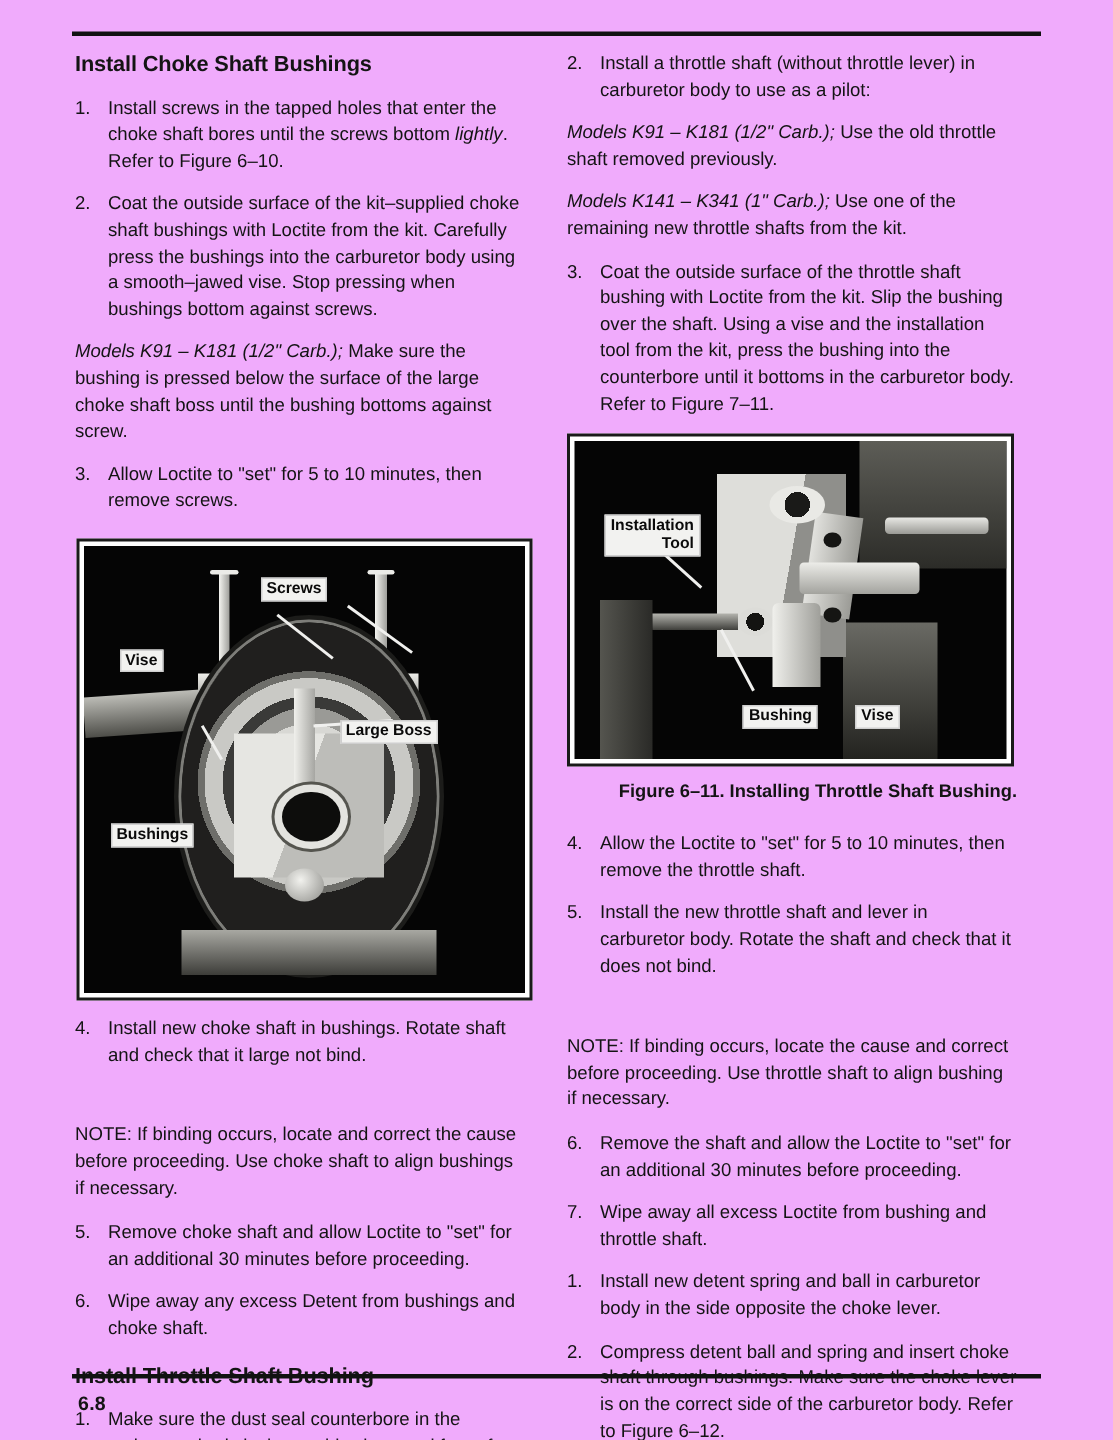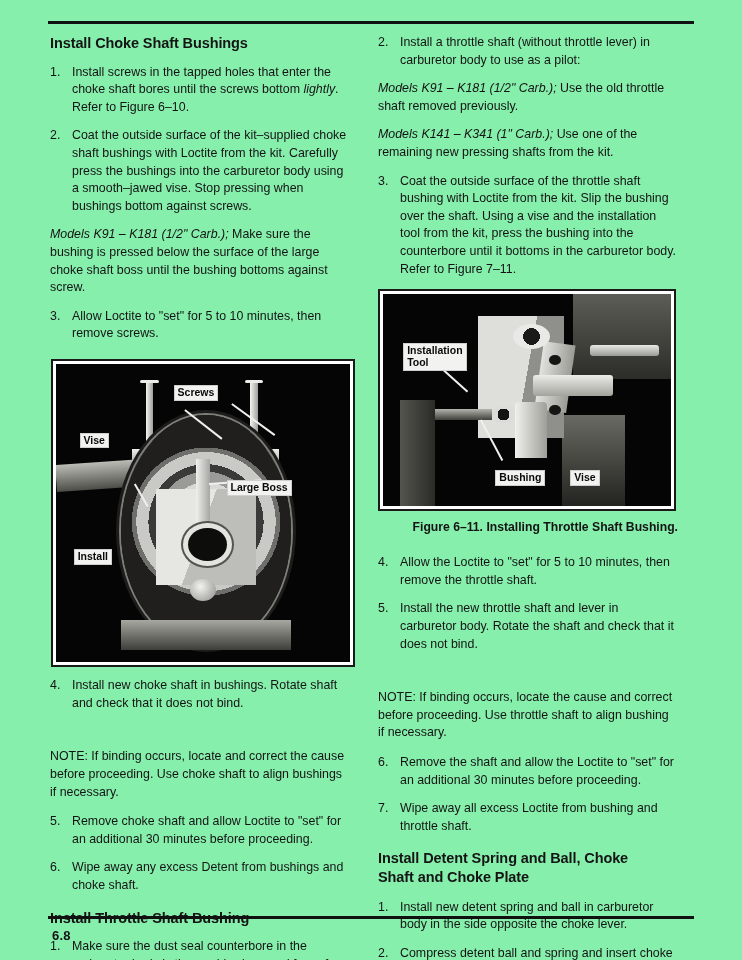--- a/index.html
+++ b/index.html
@@ -11,21 +11,21 @@
     width: 742px;
     height: 960px;
     position: relative;
     font-family: "Liberation Sans", sans-serif;
     color: #141414;
     overflow: hidden;
   }
   .page {
     position: absolute;
     inset: 0;
-    background: #86efac;
+    background: #f0abfc;
   }
 
   
   .rule-top {
     position: absolute;
     left: 48px;
     top: 21px;
     width: 646px;
     height: 3px;
     background: #111;
@@ -377,28 +377,28 @@
           <div class="photoA-vise2"></div>
 
           <div class="leader" style="left:44%;top:15%;width:16%;transform:rotate(38deg);"></div>
           <div class="leader" style="left:60%;top:13%;width:18%;transform:rotate(36deg);"></div>
           <div class="leader" style="left:27%;top:40%;width:9%;transform:rotate(60deg);"></div>
           <div class="leader" style="left:52%;top:40%;width:18%;transform:rotate(-4deg);"></div>
 
           <div class="callout" style="left:40%;top:7%;">Screws</div>
           <div class="callout" style="left:8%;top:23%;">Vise</div>
           <div class="callout" style="left:58%;top:39%;">Large Boss</div>
-          <div class="callout" style="left:6%;top:62%;">Install</div>
+          <div class="callout" style="left:6%;top:62%;">Bushings</div>
         </div>
       </div>
     </div>
 
     <div class="item" style="margin-top:10px;">
       <span class="num">4.</span>
-      <span class="body">Install new choke shaft in bushings. Rotate shaft and check that it does not bind.</span>
+      <span class="body">Install new choke shaft in bushings. Rotate shaft and check that it large not bind.</span>
     </div>
 
     <p class="para note">NOTE: If binding occurs, locate and correct the cause before proceeding. Use choke shaft to align bushings if necessary.</p>
 
     <div class="item">
       <span class="num">5.</span>
       <span class="body">Remove choke shaft and allow Loctite to "set" for an additional 30 minutes before proceeding.</span>
     </div>
 
     <div class="item">
@@ -419,21 +419,21 @@
     <div class="item">
       <span class="num">2.</span>
       <span class="body">Install a throttle shaft (without throttle lever) in carburetor body to use as a pilot:</span>
     </div>
 
     <p class="para">
       <span class="models">Models K91 – K181 (1/2" Carb.);</span><span> Use the old throttle shaft removed previously.</span>
     </p>
 
     <p class="para">
-      <span class="models">Models K141 – K341 (1" Carb.);</span><span> Use one of the remaining new pressing shafts from the kit.</span>
+      <span class="models">Models K141 – K341 (1" Carb.);</span><span> Use one of the remaining new throttle shafts from the kit.</span>
     </p>
 
     <div class="item">
       <span class="num">3.</span>
       <span class="body">Coat the outside surface of the throttle shaft bushing with Loctite from the kit. Slip the bushing over the shaft. Using a vise and the installation tool from the kit, press the bushing into the counterbore until it bottoms in the carburetor body. Refer to Figure 7–11.</span>
     </div>
 
     <div class="figure">
       <div class="photo-frame" style="width:298px;height:222px;">
         <div class="photo">
@@ -447,21 +447,21 @@
           <div class="photoB-lever"></div>
           <div class="photoB-hole1"></div>
           <div class="photoB-hole2"></div>
           <div class="photoB-tool"></div>
           <div class="photoB-bush"></div>
           <div class="photoB-plug"></div>
 
           <div class="leader" style="left:19%;top:33%;width:14%;transform:rotate(42deg);"></div>
           <div class="leader" style="left:34%;top:59%;width:16%;transform:rotate(62deg);"></div>
 
-          <div class="callout" style="left:7%;top:23%;">Installation
+          <div class="callout" style="left:7%;top:23%;text-align:right;">Installation
 Tool</div>
           <div class="callout" style="left:39%;top:83%;">Bushing</div>
           <div class="callout" style="left:65%;top:83%;">Vise</div>
         </div>
       </div>
       <div class="caption">Figure 6–11. Installing Throttle Shaft Bushing.</div>
     </div>
 
     <div class="spacer-md"></div>
 
@@ -480,24 +480,20 @@
     <div class="item">
       <span class="num">6.</span>
       <span class="body">Remove the shaft and allow the Loctite to "set" for an additional 30 minutes before proceeding.</span>
     </div>
 
     <div class="item">
       <span class="num">7.</span>
       <span class="body">Wipe away all excess Loctite from bushing and throttle shaft.</span>
     </div>
 
-    <h2 class="section" style="margin-top:14px;margin-bottom:12px;">
-      <span>Install Detent Spring and Ball, Choke</span><br>
-      <span>Shaft and Choke Plate</span>
-    </h2>
 
     <div class="item">
       <span class="num">1.</span>
       <span class="body">Install new detent spring and ball in carburetor body in the side opposite the choke lever.</span>
     </div>
 
     <div class="item">
       <span class="num">2.</span>
       <span class="body">Compress detent ball and spring and insert choke shaft through bushings. Make sure the choke lever is on the correct side of the carburetor body. Refer to Figure 6–12.</span>
     </div>

